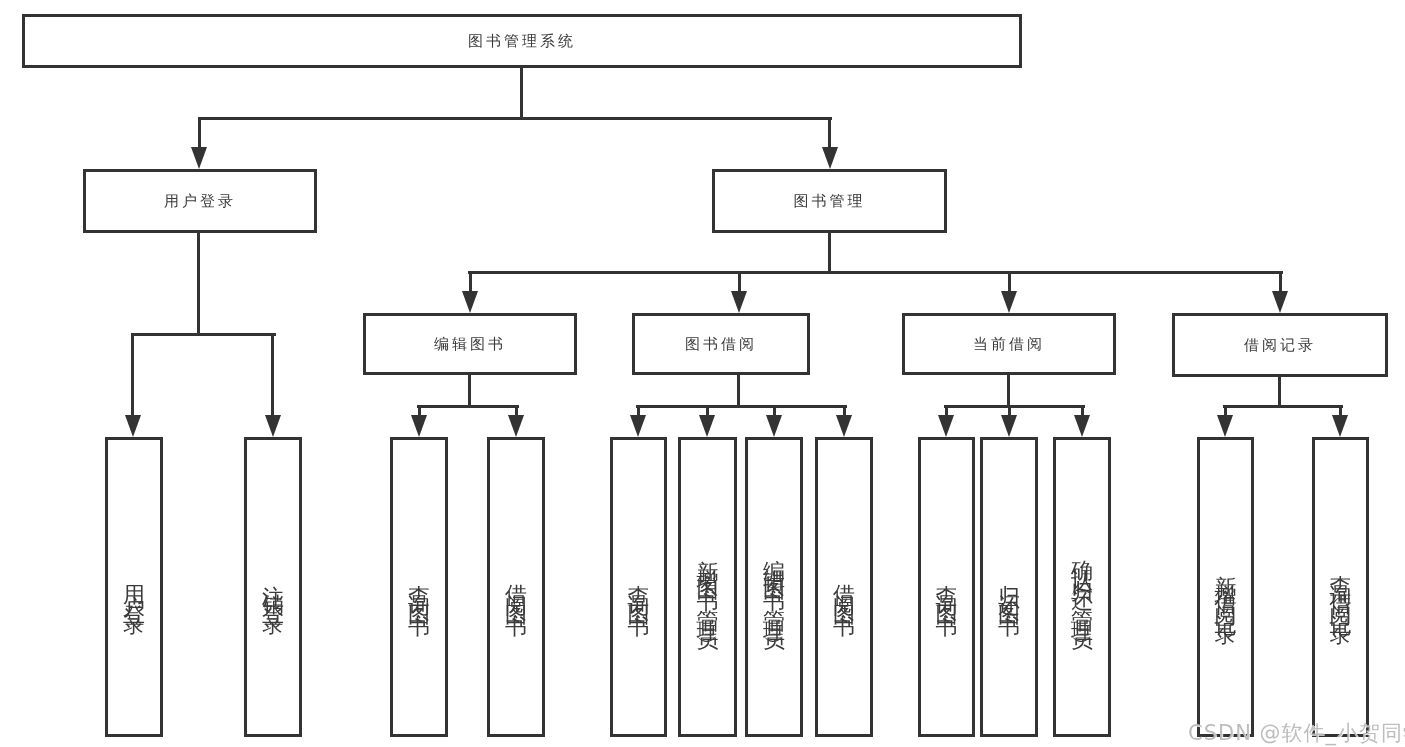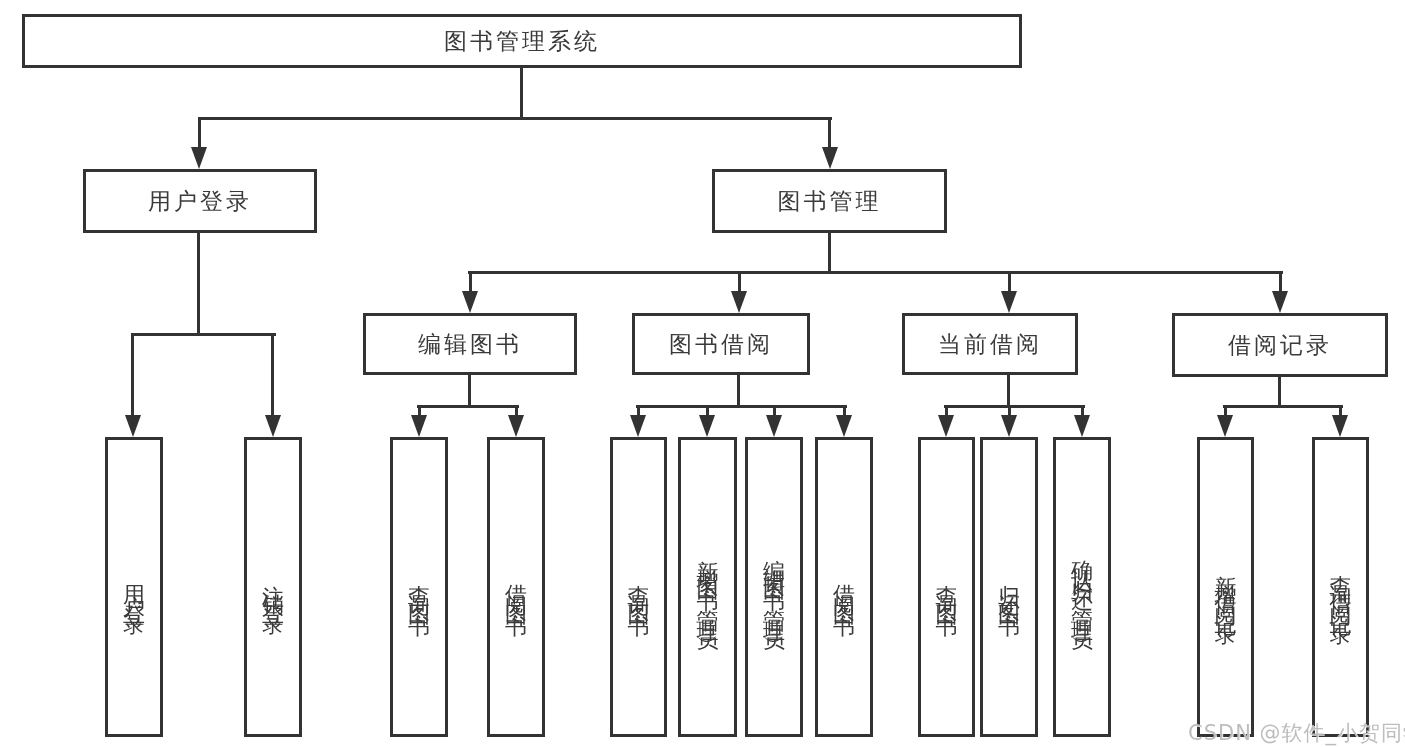--- a/index.html
+++ b/index.html
@@ -6,21 +6,21 @@
   .canvas{
     position:relative;width:1405px;height:747px;background:#ffffff;
     font-family:"DejaVu Sans","Liberation Sans",sans-serif;
     overflow:hidden;
   }
   .box{
     position:absolute;box-sizing:border-box;border:3px solid #333333;
     background:#ffffff;display:flex;align-items:center;justify-content:center;
     color:#3a3a3a;
   }
-  .hbox{font-size:23px;letter-spacing:3px;white-space:nowrap;}
+  .hbox{font-size:15px;letter-spacing:3px;white-space:nowrap;}
   .vbox{
     writing-mode:vertical-rl;text-orientation:mixed;
     font-size:22px;letter-spacing:10px;line-height:1;
   }
   .line{position:absolute;background:#333333;}
   .arrow{
     position:absolute;width:0;height:0;
     border-left:8px solid transparent;border-right:8px solid transparent;
     border-top:22px solid #333333;
   }
@@ -34,21 +34,21 @@
 
 <div class="canvas">
 
   <div class="box hbox" style="left:22px;top:14px;width:1000px;height:54px">图书管理系统</div>
 
   <div class="box hbox" style="left:83px;top:169px;width:234px;height:64px">用户登录</div>
   <div class="box hbox" style="left:712px;top:169px;width:235px;height:64px">图书管理</div>
 
   <div class="box hbox" style="left:363px;top:313px;width:214px;height:62px">编辑图书</div>
   <div class="box hbox" style="left:632px;top:313px;width:178px;height:62px">图书借阅</div>
-  <div class="box hbox" style="left:902px;top:313px;width:176px;height:62px">当前借阅</div>
+  <div class="box hbox" style="left:902px;top:313px;width:214px;height:62px">当前借阅</div>
   <div class="box hbox" style="left:1172px;top:313px;width:216px;height:64px">借阅记录</div>
 
   <div class="box vbox" style="left:105px;top:437px;width:58px;height:300px">用户登录</div>
   <div class="box vbox" style="left:244px;top:437px;width:58px;height:300px">注销登录</div>
 
   <div class="box vbox" style="left:390px;top:437px;width:58px;height:300px">查询图书</div>
   <div class="box vbox" style="left:487px;top:437px;width:58px;height:300px">借阅图书</div>
 
   <div class="box vbox" style="left:610px;top:437px;width:57px;height:300px">查询图书</div>
   <div class="box vbox" style="left:678px;top:437px;width:59px;height:300px">新增图书（管理员）</div>

